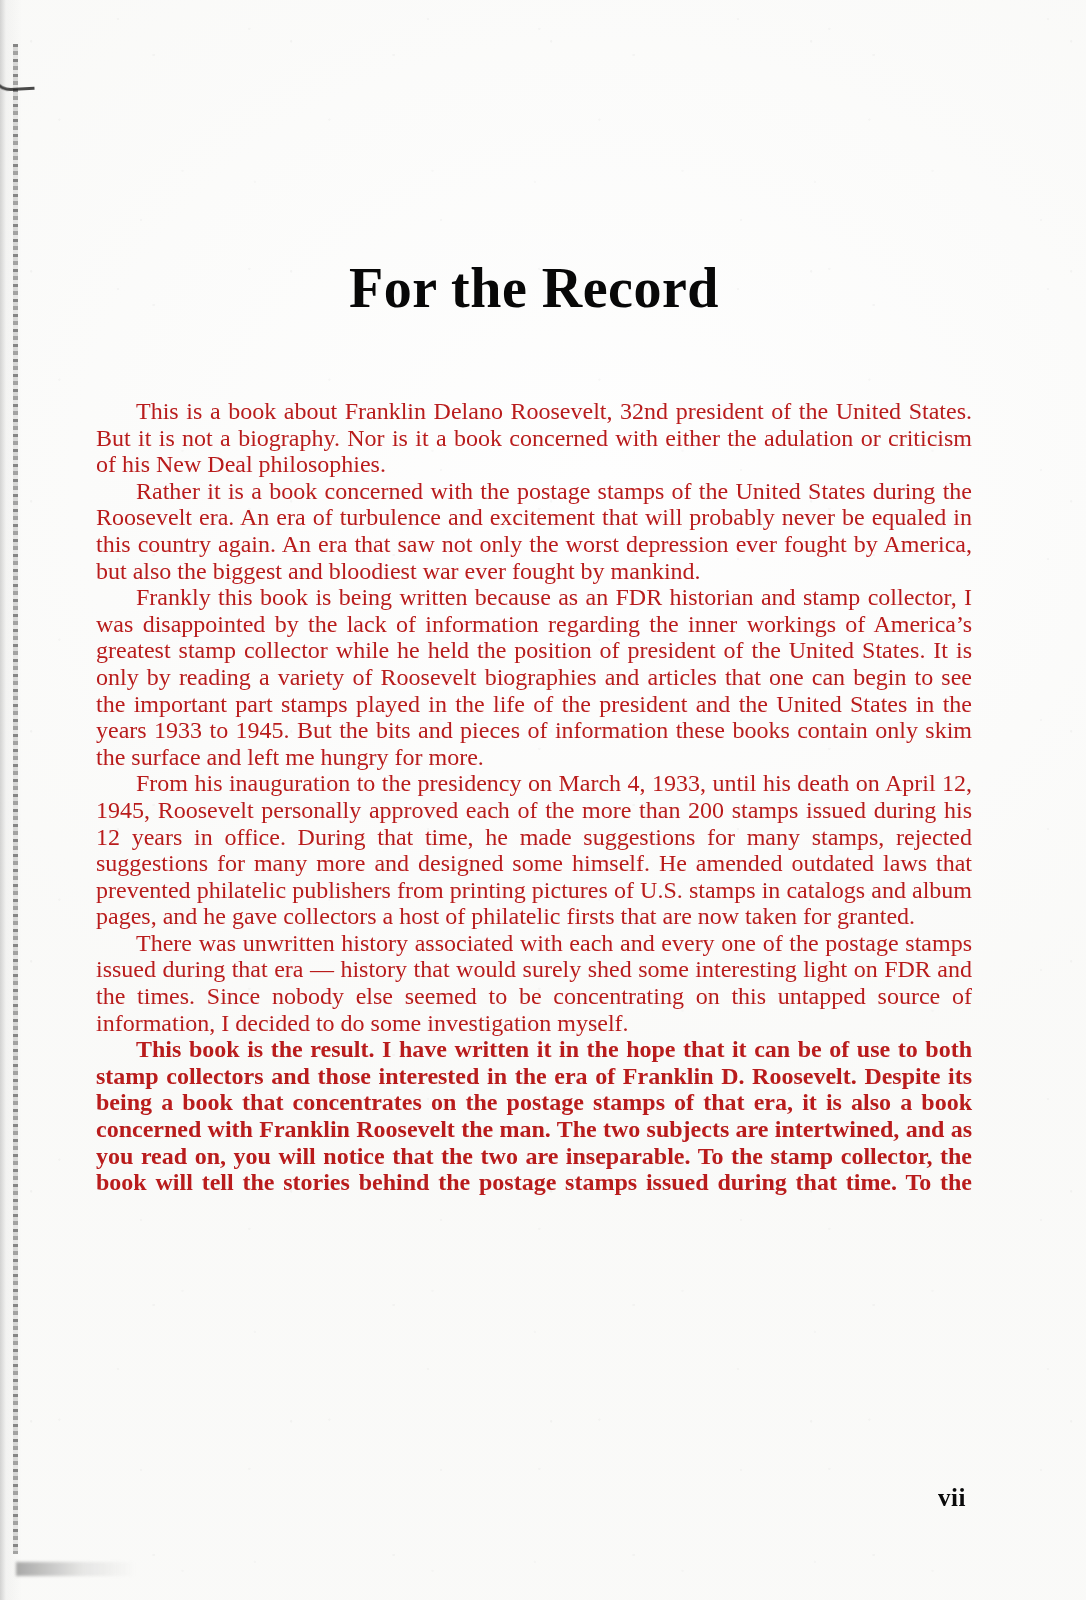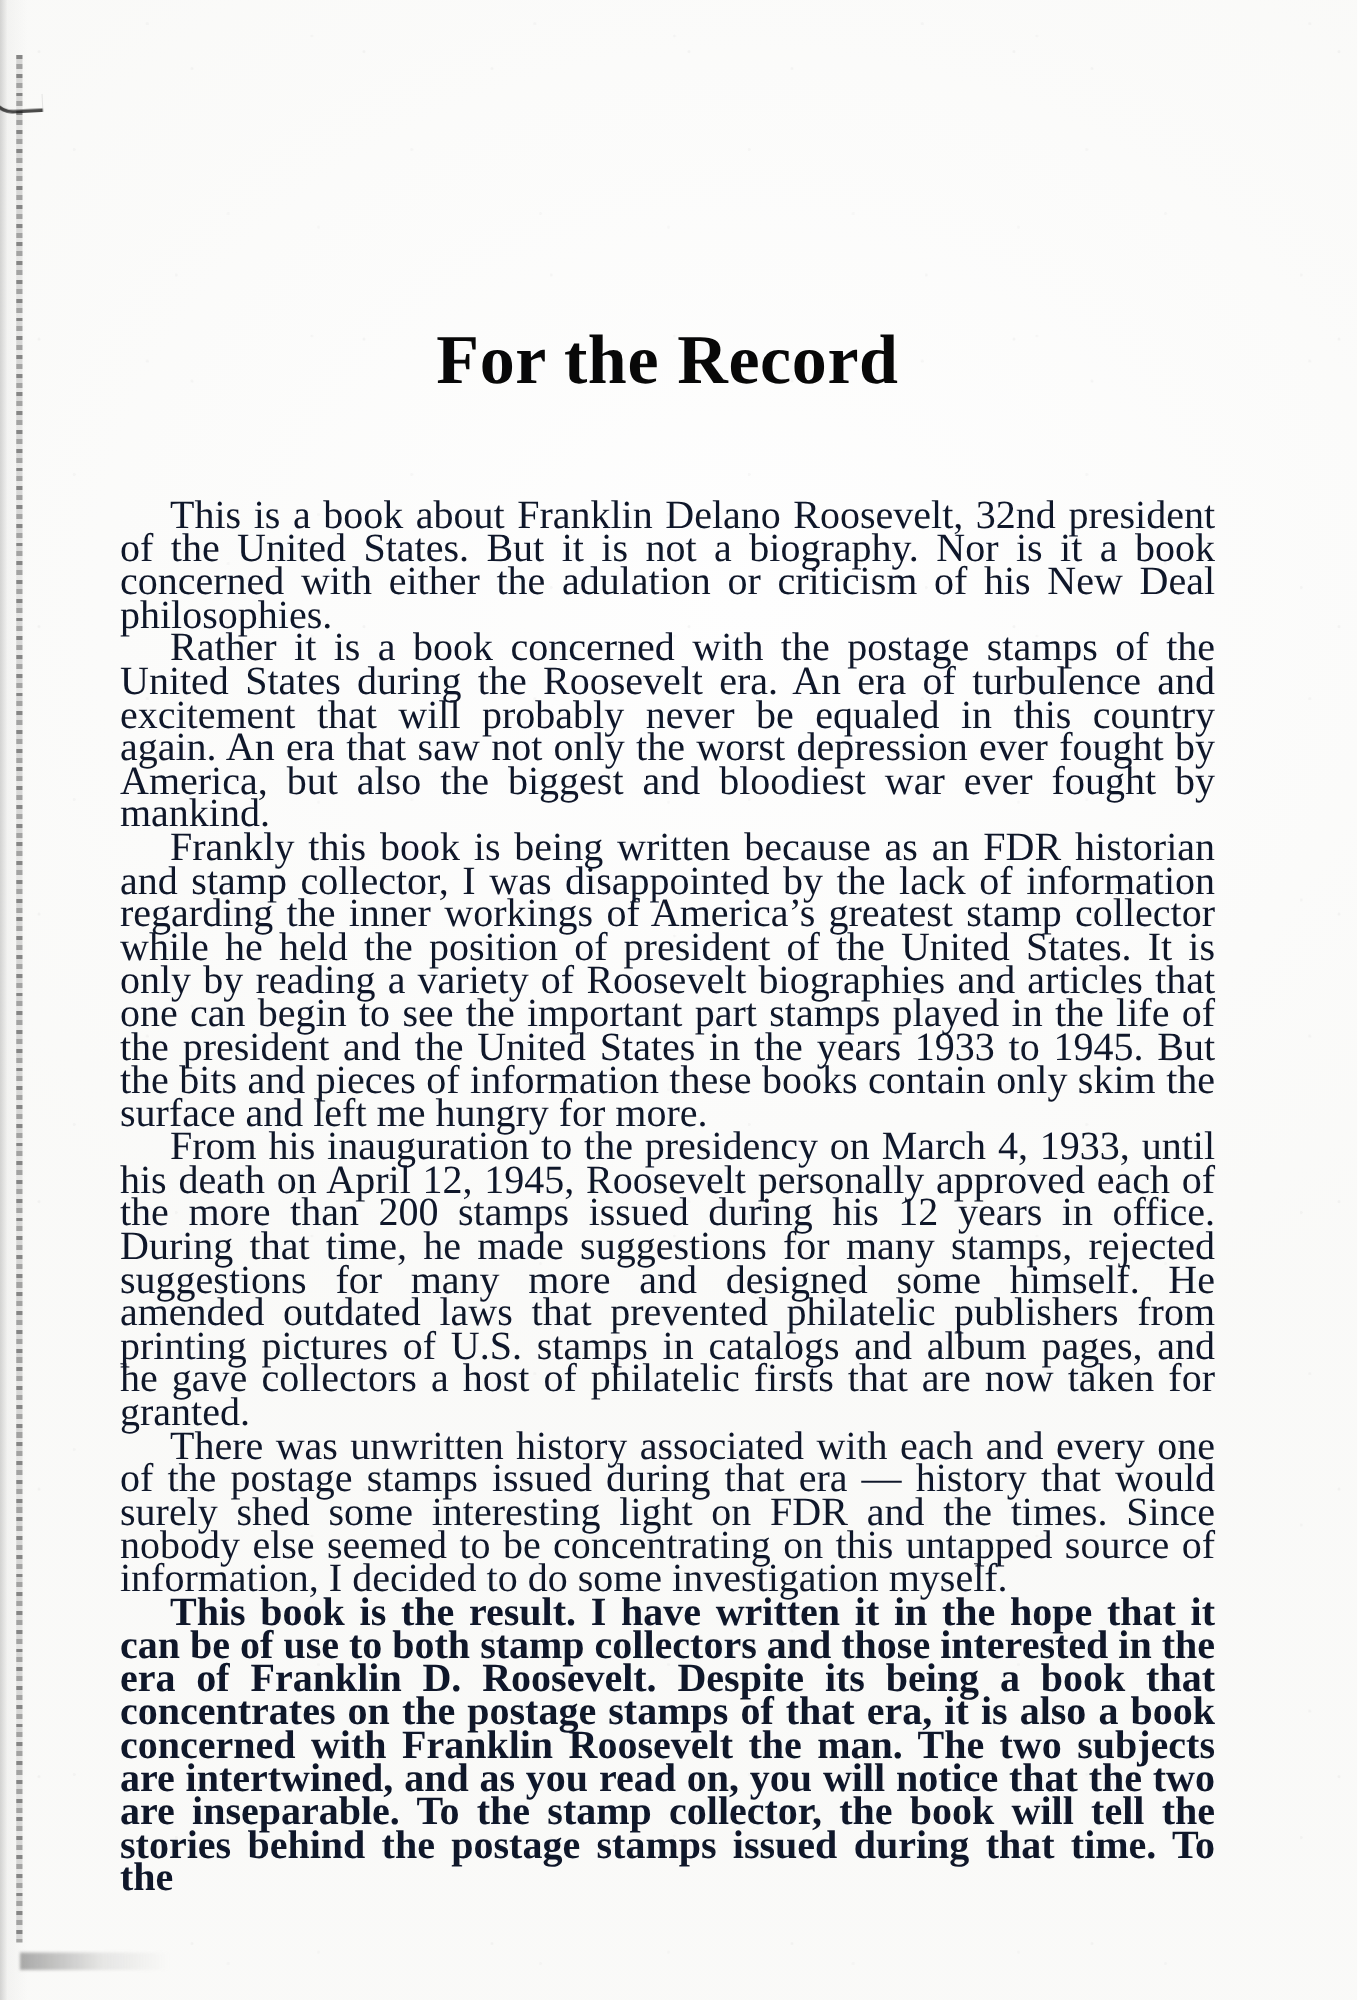--- a/index.html
+++ b/index.html
@@ -109,25 +109,25 @@
     letter-spacing: .5px;
     line-height: 1;
     color: #080808;
   }
 
   .body-text {
     position: absolute;
     top: 398px;
     left: 0;
     width: 876px;
-    font-size: 32px;
+    font-size: 24px;
     line-height: 26.6px;
     text-align: justify;
     text-justify: inter-word;
-    color: #0f172a;
+    color: #b91c1c;
   }
 
   .body-text p {
     margin: 0;
     text-indent: 40px;
     hyphens: none;
   }
   .body-text p:last-child {
     text-align-last: justify;
     font-weight: bold;
@@ -164,15 +164,16 @@
 
     <div class="body-text">
       <p>This is a book about Franklin Delano Roosevelt, 32nd president of the United States. But it is not a biography. Nor is it a book concerned with either the adulation or criticism of his New Deal philosophies.</p>
       <p>Rather it is a book concerned with the postage stamps of the United States during the Roosevelt era. An era of turbulence and excitement that will probably never be equaled in this country again. An era that saw not only the worst depression ever fought by America, but also the biggest and bloodiest war ever fought by mankind.</p>
       <p>Frankly this book is being written because as an FDR historian and stamp collector, I was disappointed by the lack of information regarding the inner workings of America’s greatest stamp collector while he held the position of president of the United States. It is only by reading a variety of Roosevelt biographies and articles that one can begin to see the important part stamps played in the life of the president and the United States in the years 1933 to 1945. But the bits and pieces of information these books contain only skim the surface and left me hungry for more.</p>
       <p>From his inauguration to the presidency on March 4, 1933, until his death on April 12, 1945, Roosevelt personally approved each of the more than 200 stamps issued during his 12 years in office. During that time, he made suggestions for many stamps, rejected suggestions for many more and designed some himself. He amended outdated laws that prevented philatelic publishers from printing pictures of U.S. stamps in catalogs and album pages, and he gave collectors a host of philatelic firsts that are now taken for granted.</p>
       <p>There was unwritten history associated with each and every one of the postage stamps issued during that era — history that would surely shed some interesting light on FDR and the times. Since nobody else seemed to be concentrating on this untapped source of information, I decided to do some investigation myself.</p>
       <p>This book is the result. I have written it in the hope that it can be of use to both stamp collectors and those interested in the era of Franklin D. Roosevelt. Despite its being a book that concentrates on the postage stamps of that era, it is also a book concerned with Franklin Roosevelt the man. The two subjects are intertwined, and as you read on, you will notice that the two are inseparable. To the stamp collector, the book will tell the stories behind the postage stamps issued during that time. To the</p>
     </div>
 
+    <div class="page-number">vii</div>
 
   </div>
 </div>
 
 </body></html>

